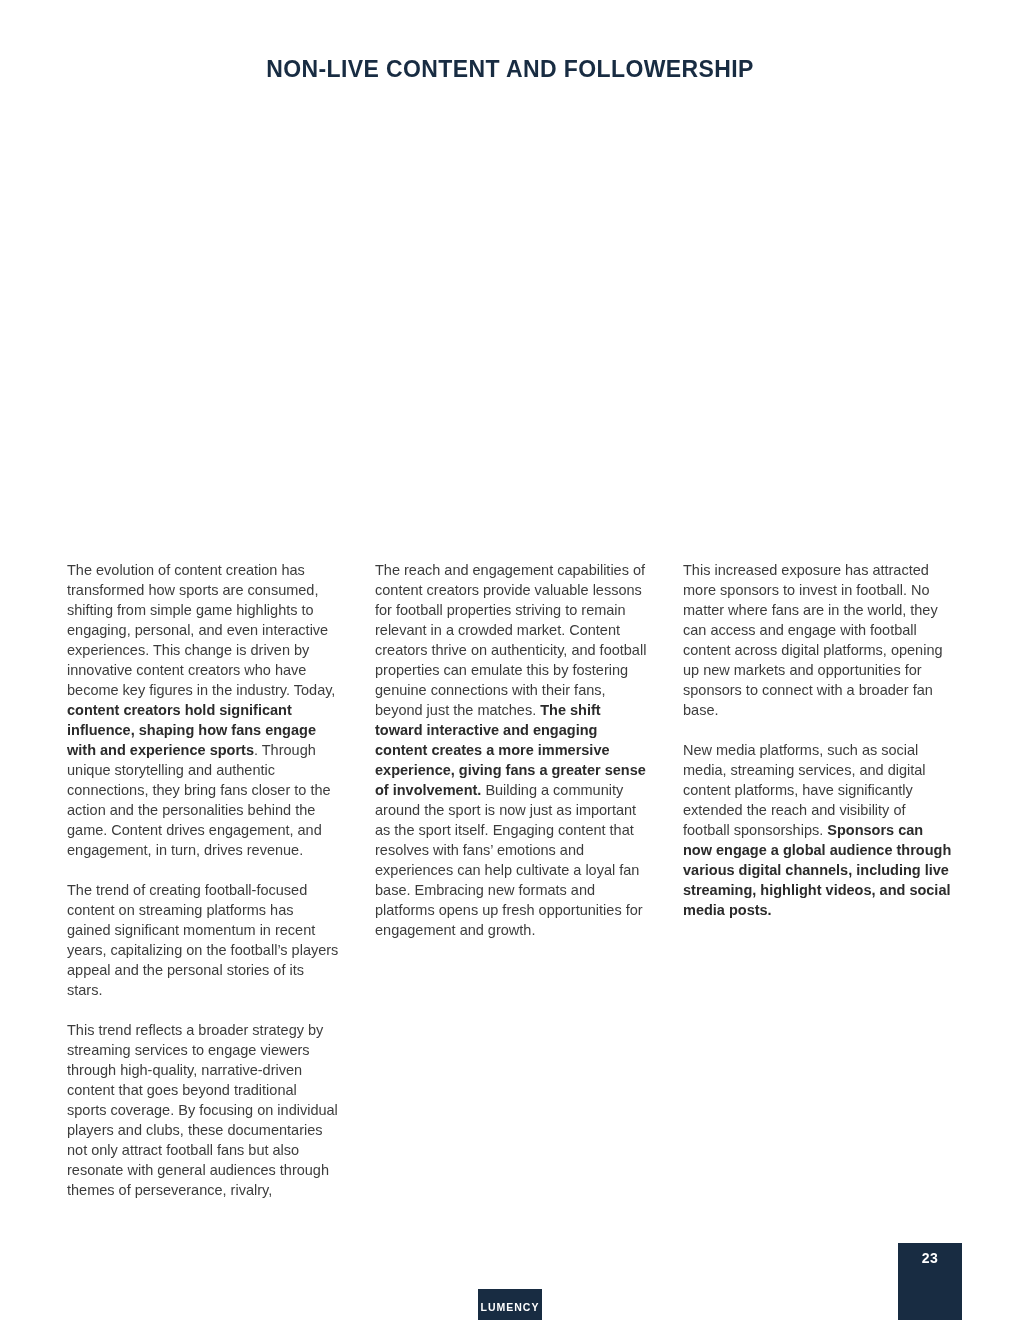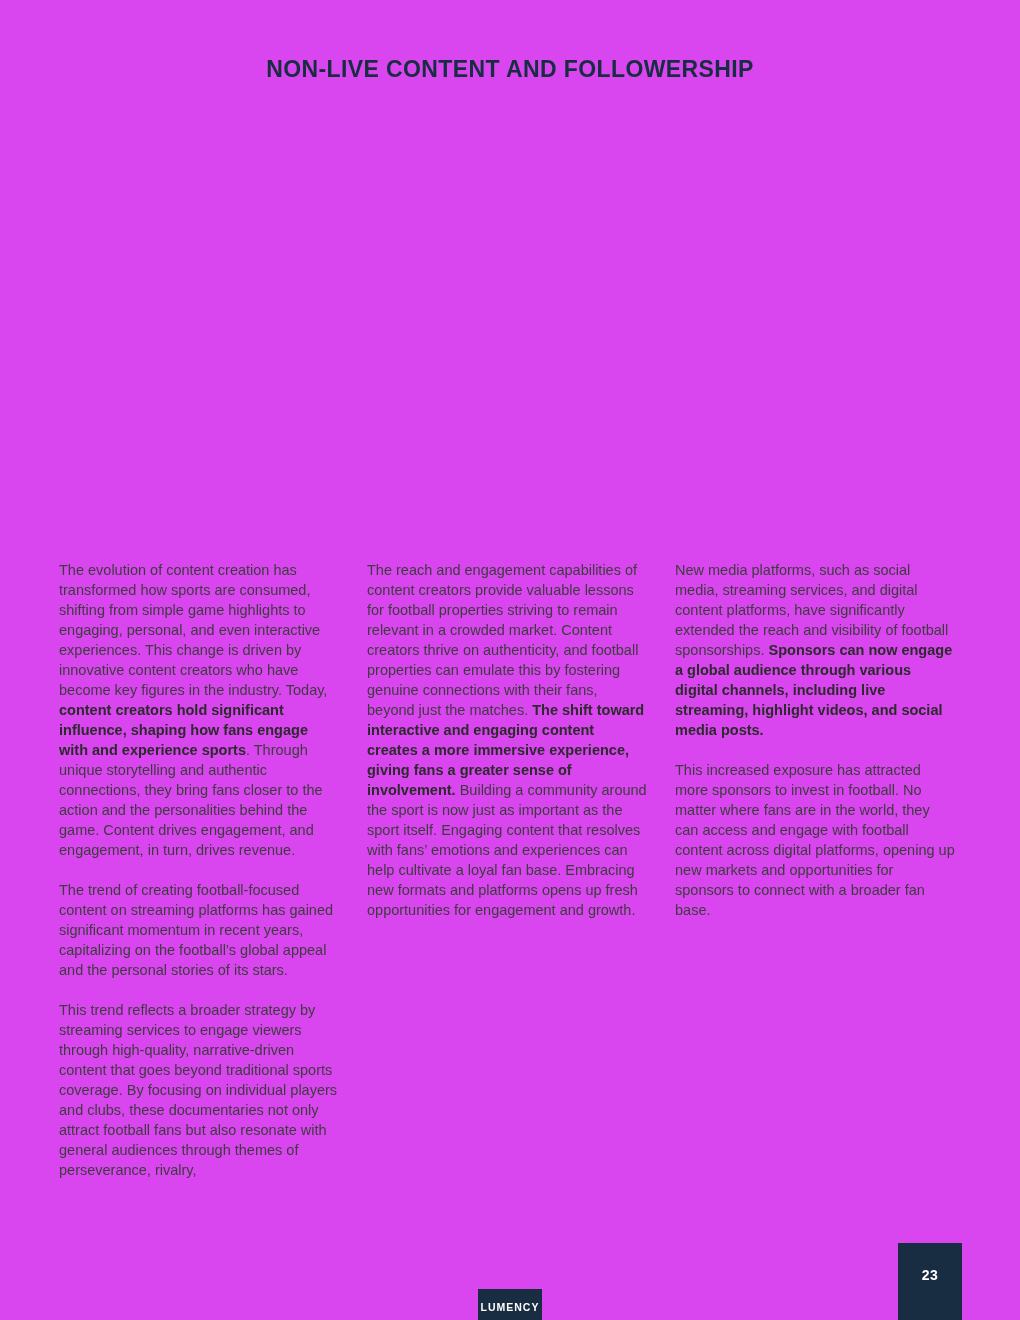--- a/index.html
+++ b/index.html
@@ -10,21 +10,21 @@
   *{box-sizing:border-box;}
   html,body{margin:0;padding:0;}
   body{
     background:#e8e8e8;
     font-family:"Liberation Sans", sans-serif;
   }
   .page{
     position:relative;
     width:1020px;
     height:1320px;
-    background:#d946ef;
+    background:#ffffff;
     overflow:hidden;
     margin:0 auto;
   }
   .title{
     position:absolute;
     top:54px;
     left:0;
     width:1020px;
     margin:0;
     text-align:center;
@@ -43,21 +43,21 @@
     gap:24px;
   }
   .col{
     width:284px;
     flex:0 0 284px;
     font-size:14.5px;
     line-height:20px;
     color:var(--body-text);
   }
   .col p{
-    margin:0 0 20px 4px;
+    margin:0 0 20px 12px;
   }
   .col .bold{
     font-weight:700;
     color:var(--bold-text);
   }
   .footer-logo{
     position:absolute;
     left:478px;
     top:1253px;
     width:64px;
@@ -76,45 +76,45 @@
     position:absolute;
     left:898px;
     top:1243px;
     width:64px;
     height:77px;
     background:var(--navy);
     color:#ffffff;
     display:flex;
     align-items:flex-start;
     justify-content:center;
-    padding-top:24px;
+    padding-top:7px;
     font-size:14px;
     font-weight:700;
     letter-spacing:0.5px;
   }
 </style>
 </head>
 <body>
 
 <div class="page">
 
   <h1 class="title">NON-LIVE CONTENT AND FOLLOWERSHIP</h1>
 
   <div class="columns">
     <div class="col">
         <p><span>The evolution of content creation has transformed how sports are consumed, shifting from simple game highlights to engaging, personal, and even interactive experiences. This change is driven by innovative content creators who have become key figures in the industry. Today, </span><span class="bold">content creators hold significant influence, shaping how fans engage with and experience sports</span><span>. Through unique storytelling and authentic connections, they bring fans closer to the action and the personalities behind the game. Content drives engagement, and engagement, in turn, drives revenue.</span></p>
-        <p><span>The trend of creating football-focused content on streaming platforms has gained significant momentum in recent years, capitalizing on the football’s global appeal and the personal stories of its stars.</span></p>
+        <p><span>The trend of creating football-focused content on streaming platforms has gained significant momentum in recent years, capitalizing on the football’s players appeal and the personal stories of its stars.</span></p>
         <p><span>This trend reflects a broader strategy by streaming services to engage viewers through high-quality, narrative-driven content that goes beyond traditional sports coverage. By focusing on individual players and clubs, these documentaries not only attract football fans but also resonate with general audiences through themes of perseverance, rivalry,</span></p>
       </div>
     <div class="col">
         <p><span>The reach and engagement capabilities of content creators provide valuable lessons for football properties striving to remain relevant in a crowded market. Content creators thrive on authenticity, and football properties can emulate this by fostering genuine connections with their fans, beyond just the matches. </span><span class="bold">The shift toward interactive and engaging content creates a more immersive experience, giving fans a greater sense of involvement.</span><span> Building a community around the sport is now just as important as the sport itself. Engaging content that resolves with fans’ emotions and experiences can help cultivate a loyal fan base. Embracing new formats and platforms opens up fresh opportunities for engagement and growth.</span></p>
       </div>
     <div class="col">
+        <p><span>This increased exposure has attracted more sponsors to invest in football. No matter where fans are in the world, they can access and engage with football content across digital platforms, opening up new markets and opportunities for sponsors to connect with a broader fan base.</span></p>
         <p><span>New media platforms, such as social media, streaming services, and digital content platforms, have significantly extended the reach and visibility of football sponsorships. </span><span class="bold">Sponsors can now engage a global audience through various digital channels, including live streaming, highlight videos, and social media posts.</span></p>
-        <p><span>This increased exposure has attracted more sponsors to invest in football. No matter where fans are in the world, they can access and engage with football content across digital platforms, opening up new markets and opportunities for sponsors to connect with a broader fan base.</span></p>
       </div>
   </div>
 
   <div class="footer-logo">LUMENCY</div>
 
   <div class="page-number-box">23</div>
 
 </div>
 
 </body></html>

